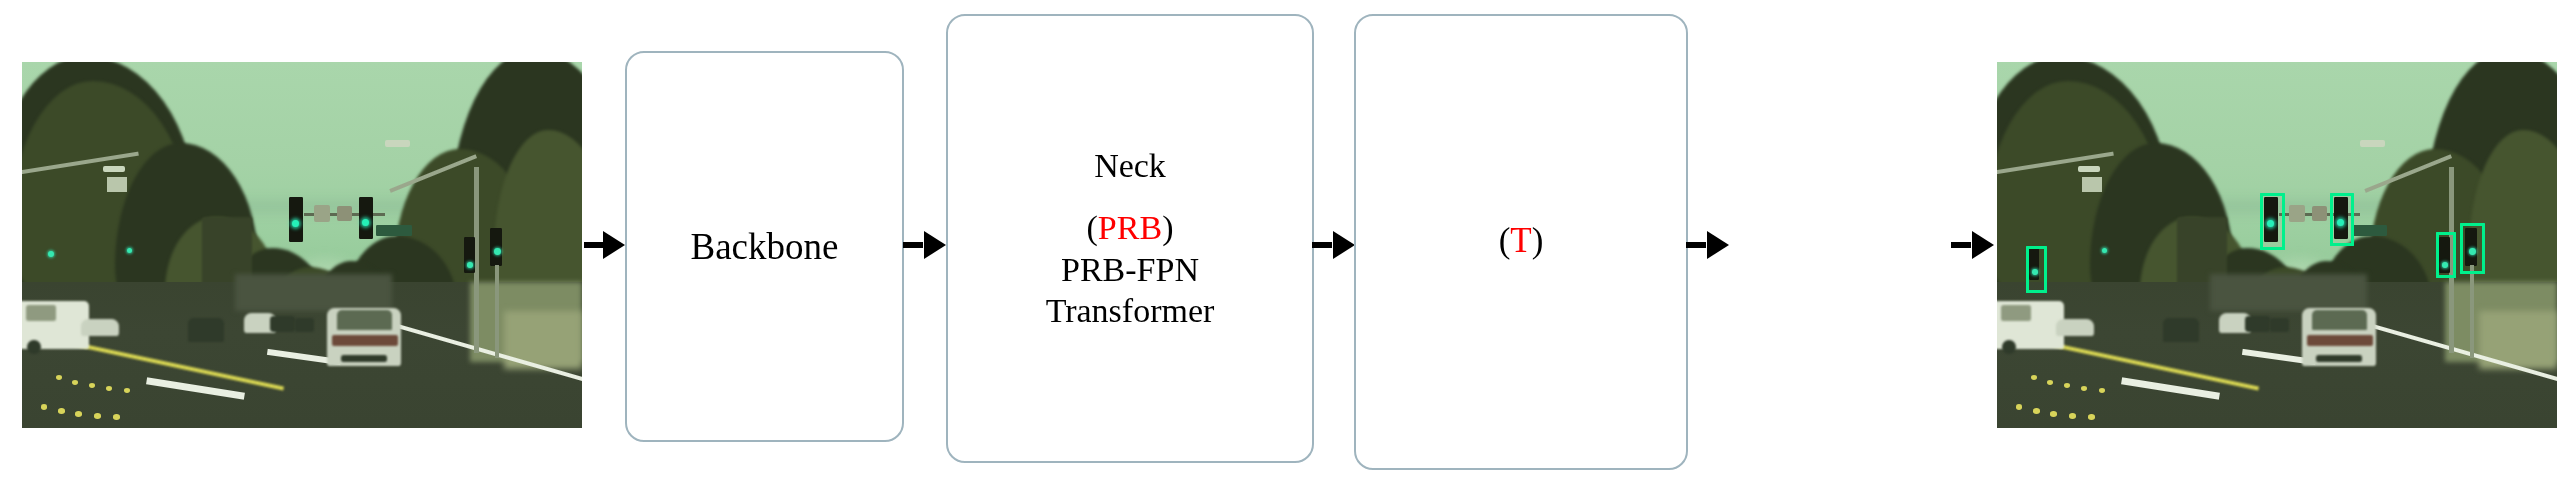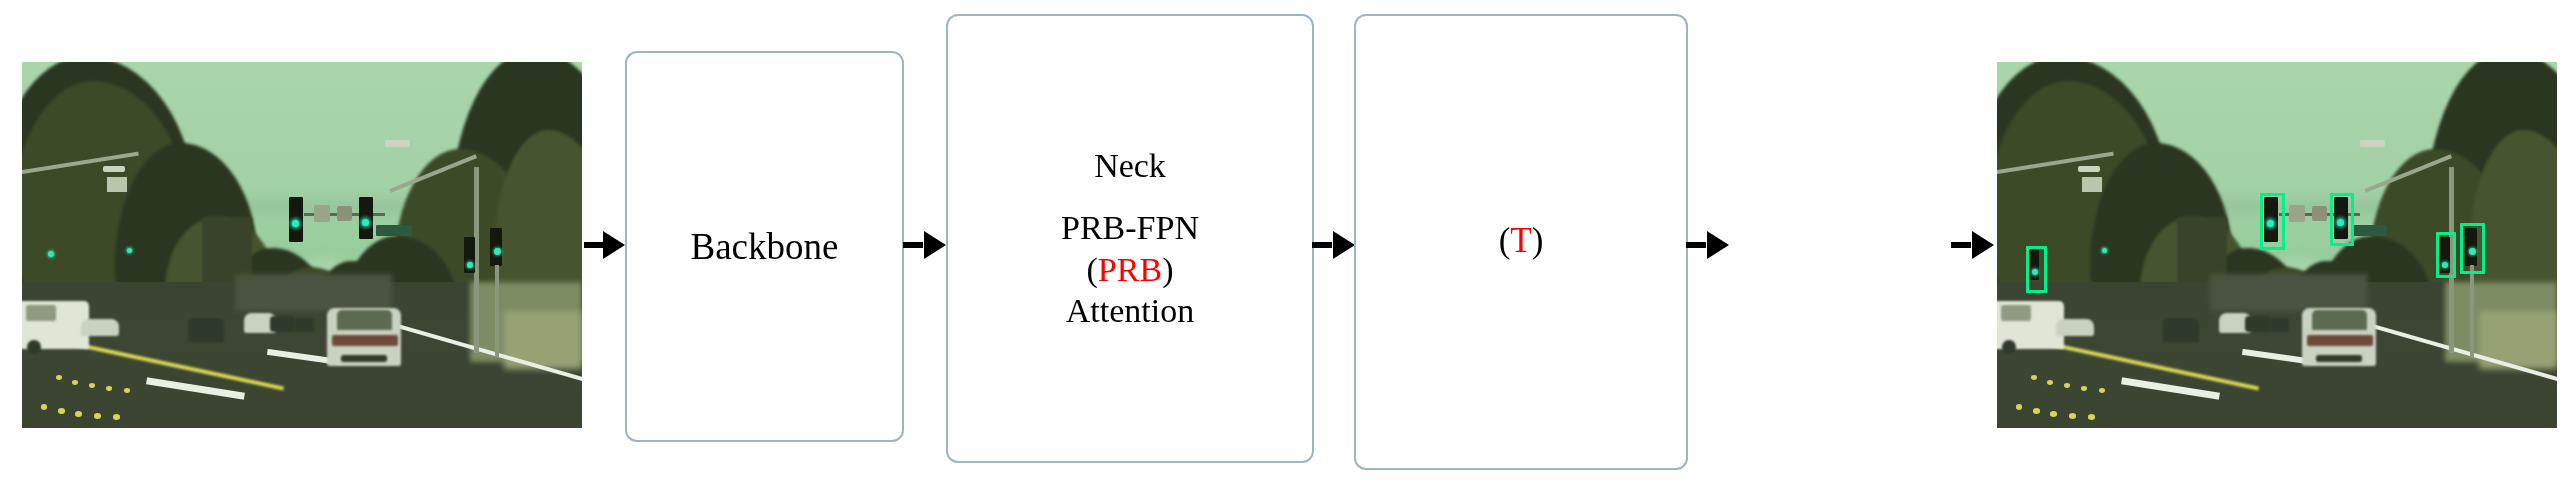--- a/index.html
+++ b/index.html
@@ -72,21 +72,21 @@
   .streetsign{position:absolute;background:#2d5a3e;border-radius:1.2px;filter:blur(0.4px);}
   .lamphead{position:absolute;background:#c9d6bd;border-radius:1.9px;filter:blur(0.5px);}
   .mastarm{position:absolute;background:#9aa78c;filter:blur(0.4px);transform-origin:left center;}
 
   
   .det{position:absolute;border:3.1px solid #00f08c;box-sizing:border-box;border-radius:0.6px;}
 
   
   .fbox{
     position:absolute;background:#ffffff;
-    border:2.5px solid #9fb4be;border-radius:12px;
+    border:2.5px solid #9fb4be;border-radius:19px;
     display:flex;align-items:center;justify-content:center;
     text-align:center;color:#000;
   }
   .fbox .inner{width:100%;padding:0 3.7px;box-sizing:border-box;line-height:1.22;}
   .ln{display:block;}
   .red{color:#ff0000;}
   .gap{display:block;height:21px;}
 
   
   .arrow{position:absolute;height:6.2px;background:#000;}
@@ -191,23 +191,23 @@
       <span class="ln">Backbone</span>
     </div>
   </div>
 
   <div class="arrow" style="left:903px;top:242px;width:20px;"></div>
 
   <div class="fbox" style="left:946px;top:13.6px;width:364px;height:445px;">
     <div class="inner" style="font-size:34px;">
       <span class="ln">Neck</span>
       <span class="gap"></span>
+      <span class="ln"><span>(</span><span class="red">PRB</span><span>)</span></span>
       <span class="ln">PRB-FPN</span>
-      <span class="ln"><span>(</span><span class="red">PRB</span><span>)</span></span>
-      <span class="ln">Attention</span>
+      <span class="ln">Transformer</span>
     </div>
   </div>
 
   <div class="arrow" style="left:1312px;top:242px;width:20px;"></div>
 
   <div class="fbox" style="left:1354px;top:13.6px;width:330px;height:452px;">
     <div class="inner" style="font-size:35px;">
       <span class="ln"><span>(</span><span class="red">T</span><span>)</span></span>
     </div>
   </div>

